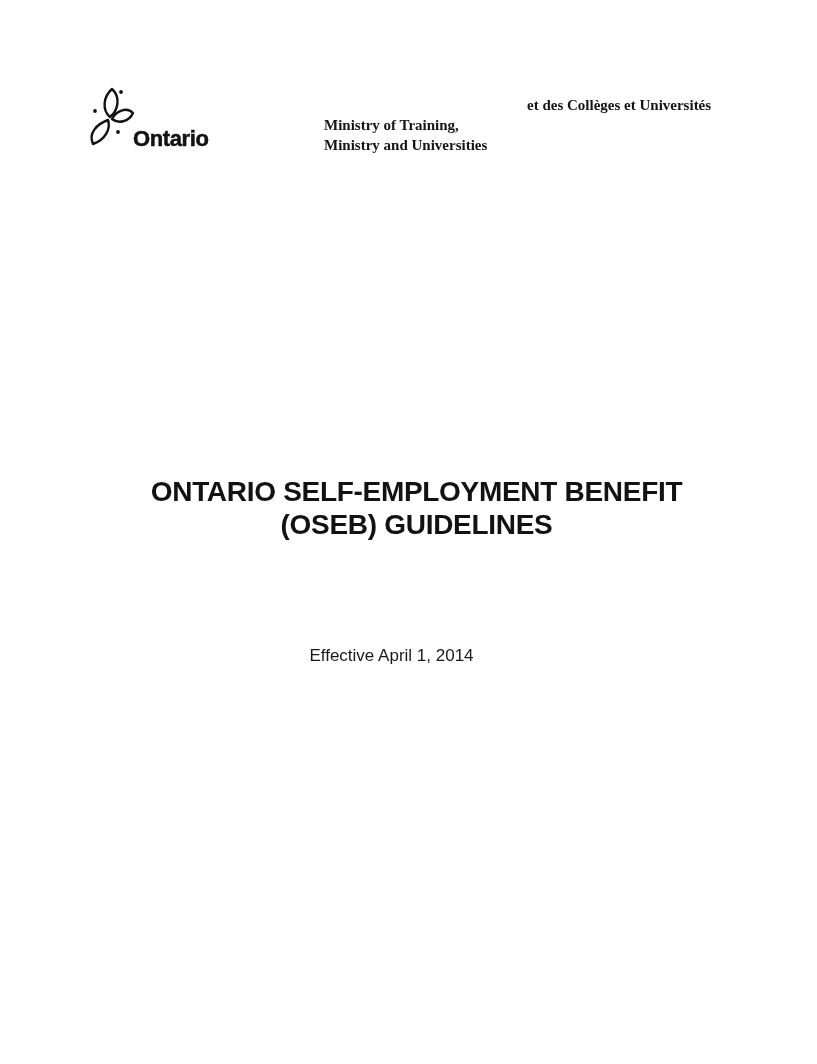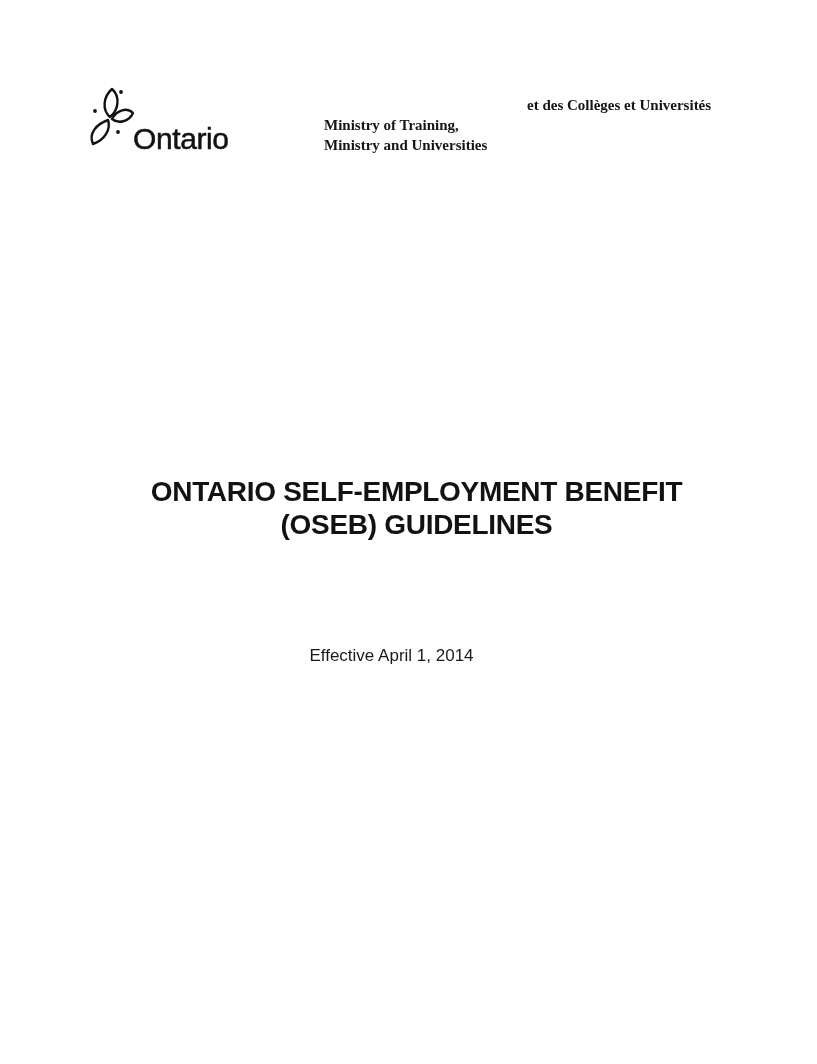--- a/index.html
+++ b/index.html
@@ -29,26 +29,27 @@
     position: absolute;
     left: 0;
     top: 0;
   }
   
   .wordmark-abs {
     position: absolute;
     left: 133px;
     top: 124px;
     font-family: "Liberation Sans", sans-serif;
-    font-size: 30px;
+    font-size: 22px;
     line-height: 30px;
     letter-spacing: -0.4px;
     color: #121212;
     -webkit-text-stroke: 0.5px #121212;
     white-space: nowrap;
+    font-weight: bold;
   }
 
   .ministry {
     position: absolute;
     top: 95px;
     font-family: "Liberation Serif", serif;
     font-weight: bold;
     font-size: 15px;
     line-height: 20px;
     color: #151515;

